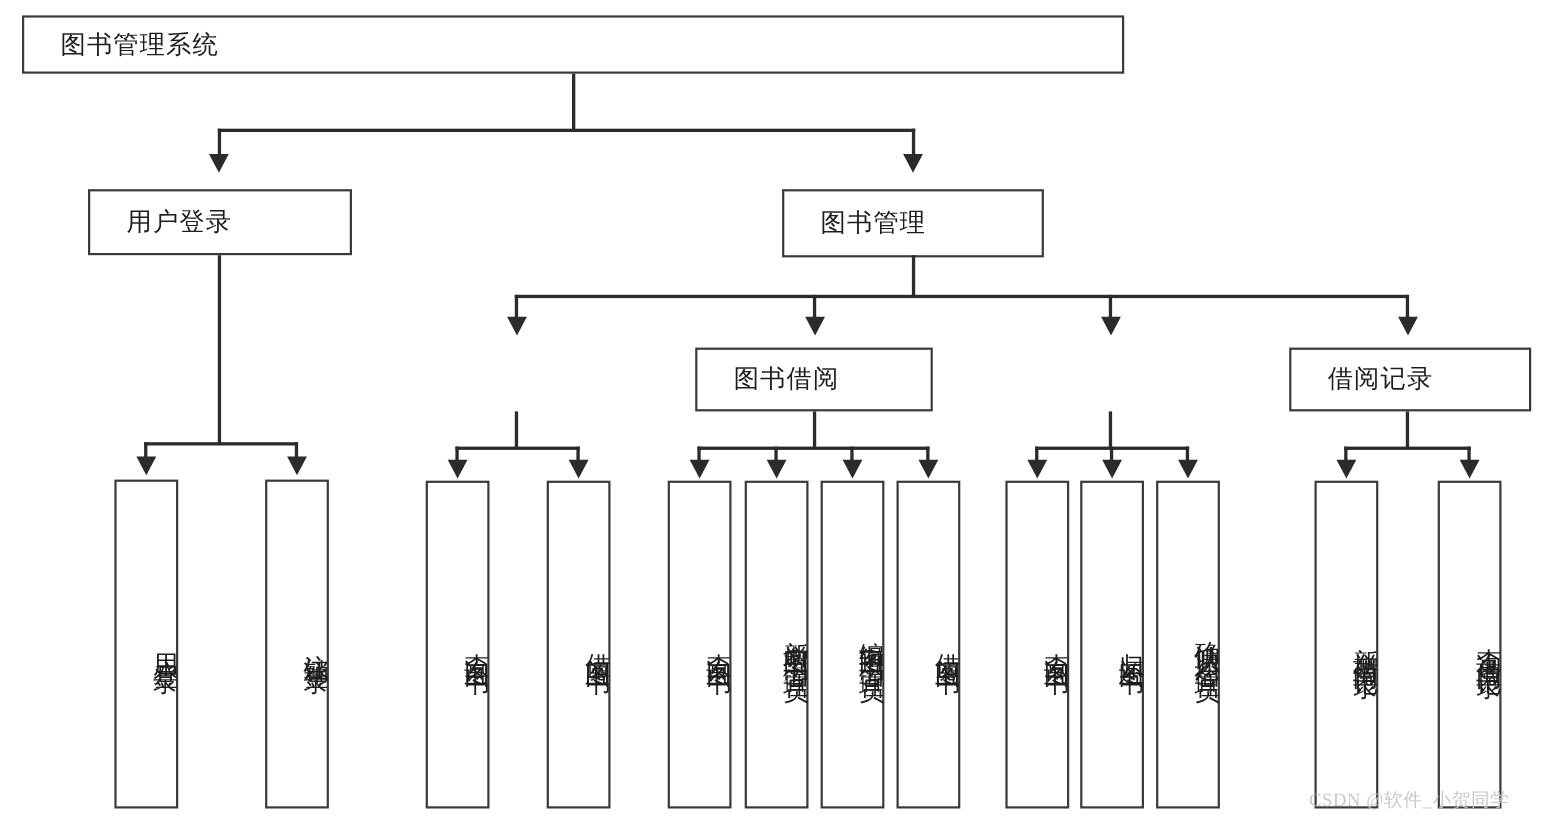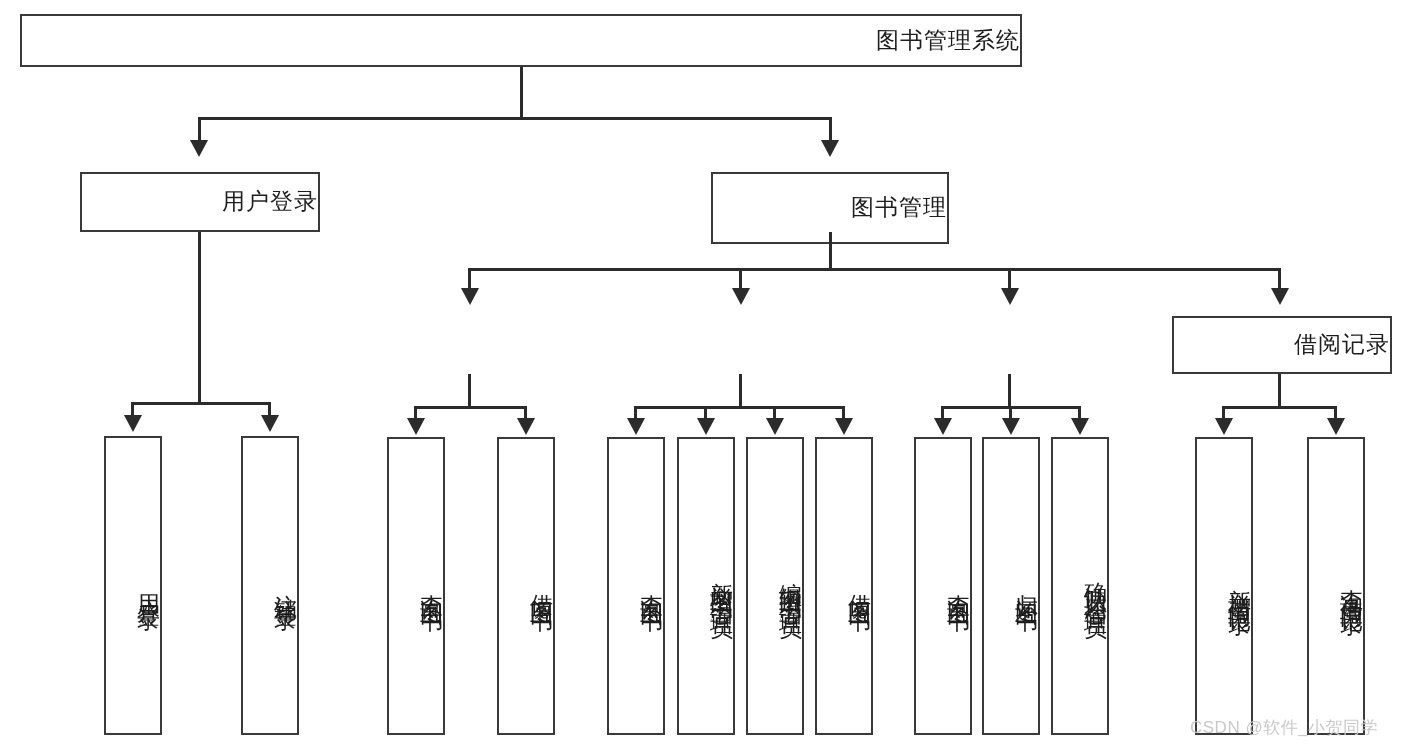--- a/index.html
+++ b/index.html
@@ -17,21 +17,21 @@
     background: #ffffff;
     overflow: hidden;
   }
   .node {
     position: absolute;
     box-sizing: border-box;
     border: 2px solid #3a3a3a;
     background: #ffffff;
     display: flex;
     align-items: center;
-    justify-content: flex-end;
+    justify-content: flex-start;
     color: #1d1d1d;
     padding-left: 33px;
   }
   .node.h {
     font-size: 23px;
     letter-spacing: 1px;
     line-height: 1.1;
   }
   .node.v {
     font-size: 23px;
@@ -57,21 +57,21 @@
     border-left: 9px solid transparent;
     border-right: 9px solid transparent;
     border-top: 17px solid #2b2b2b;
   }
   .watermark {
     position: absolute;
     color: #c9c9c9;
     font-size: 17px;
     letter-spacing: 0.5px;
     white-space: nowrap;
-    font-family: Liberation Sans, sans-serif;
+    font-family: Liberation Serif, serif;
   }
 </style>
 </head>
 <body>
 
 <div id="canvas">
 
   <div class="node h" style="left:20px; top:14px; width:1002px; height:53px;">
     <span>图书管理系统</span>
   </div>
@@ -81,21 +81,21 @@
   <div class="edge hline" style="left:198px; top:117px; width:634px; height:3px;"></div>
 
   <div class="edge vline" style="left:198px; top:117px; width:3px; height:25px;"></div>
   <div class="arrow" style="left:190px; top:140px;"></div>
   <div class="edge vline" style="left:829px; top:117px; width:3px; height:25px;"></div>
   <div class="arrow" style="left:821px; top:140px;"></div>
 
   <div class="node h" style="left:80px; top:172px; width:240px; height:60px;">
     <span>用户登录</span>
   </div>
-  <div class="node h" style="left:711px; top:172px; width:238px; height:72px;">
+  <div class="node h" style="left:711px; top:172px; width:238px; height:62px;">
     <span>图书管理</span>
   </div>
 
   <div class="edge vline" style="left:198px; top:232px; width:3px; height:172px;"></div>
   <div class="edge hline" style="left:131px; top:402px; width:140px; height:3px;"></div>
   <div class="edge vline" style="left:131px; top:402px; width:3px; height:15px;"></div>
   <div class="arrow" style="left:124px; top:415px;"></div>
   <div class="edge vline" style="left:268px; top:402px; width:3px; height:15px;"></div>
   <div class="arrow" style="left:261px; top:415px;"></div>
 
@@ -104,20 +104,23 @@
 
   <div class="edge vline" style="left:468px; top:268px; width:3px; height:22px;"></div>
   <div class="arrow" style="left:461px; top:288px;"></div>
   <div class="edge vline" style="left:739px; top:268px; width:3px; height:22px;"></div>
   <div class="arrow" style="left:732px; top:288px;"></div>
   <div class="edge vline" style="left:1008px; top:268px; width:3px; height:22px;"></div>
   <div class="arrow" style="left:1001px; top:288px;"></div>
   <div class="edge vline" style="left:1278px; top:268px; width:3px; height:22px;"></div>
   <div class="arrow" style="left:1271px; top:288px;"></div>
 
+  <div class="node h" style="left:632px; top:316px; width:216px; height:58px;">
+    <span>图书借阅</span>
+  </div>
   <div class="node h" style="left:1172px; top:316px; width:220px; height:58px;">
     <span>借阅记录</span>
   </div>
 
   <div class="edge vline" style="left:468px; top:374px; width:3px; height:34px;"></div>
   <div class="edge hline" style="left:414px; top:406px; width:113px; height:3px;"></div>
   <div class="edge vline" style="left:414px; top:406px; width:3px; height:14px;"></div>
   <div class="arrow" style="left:407px; top:418px;"></div>
   <div class="edge vline" style="left:524px; top:406px; width:3px; height:14px;"></div>
   <div class="arrow" style="left:517px; top:418px;"></div>

